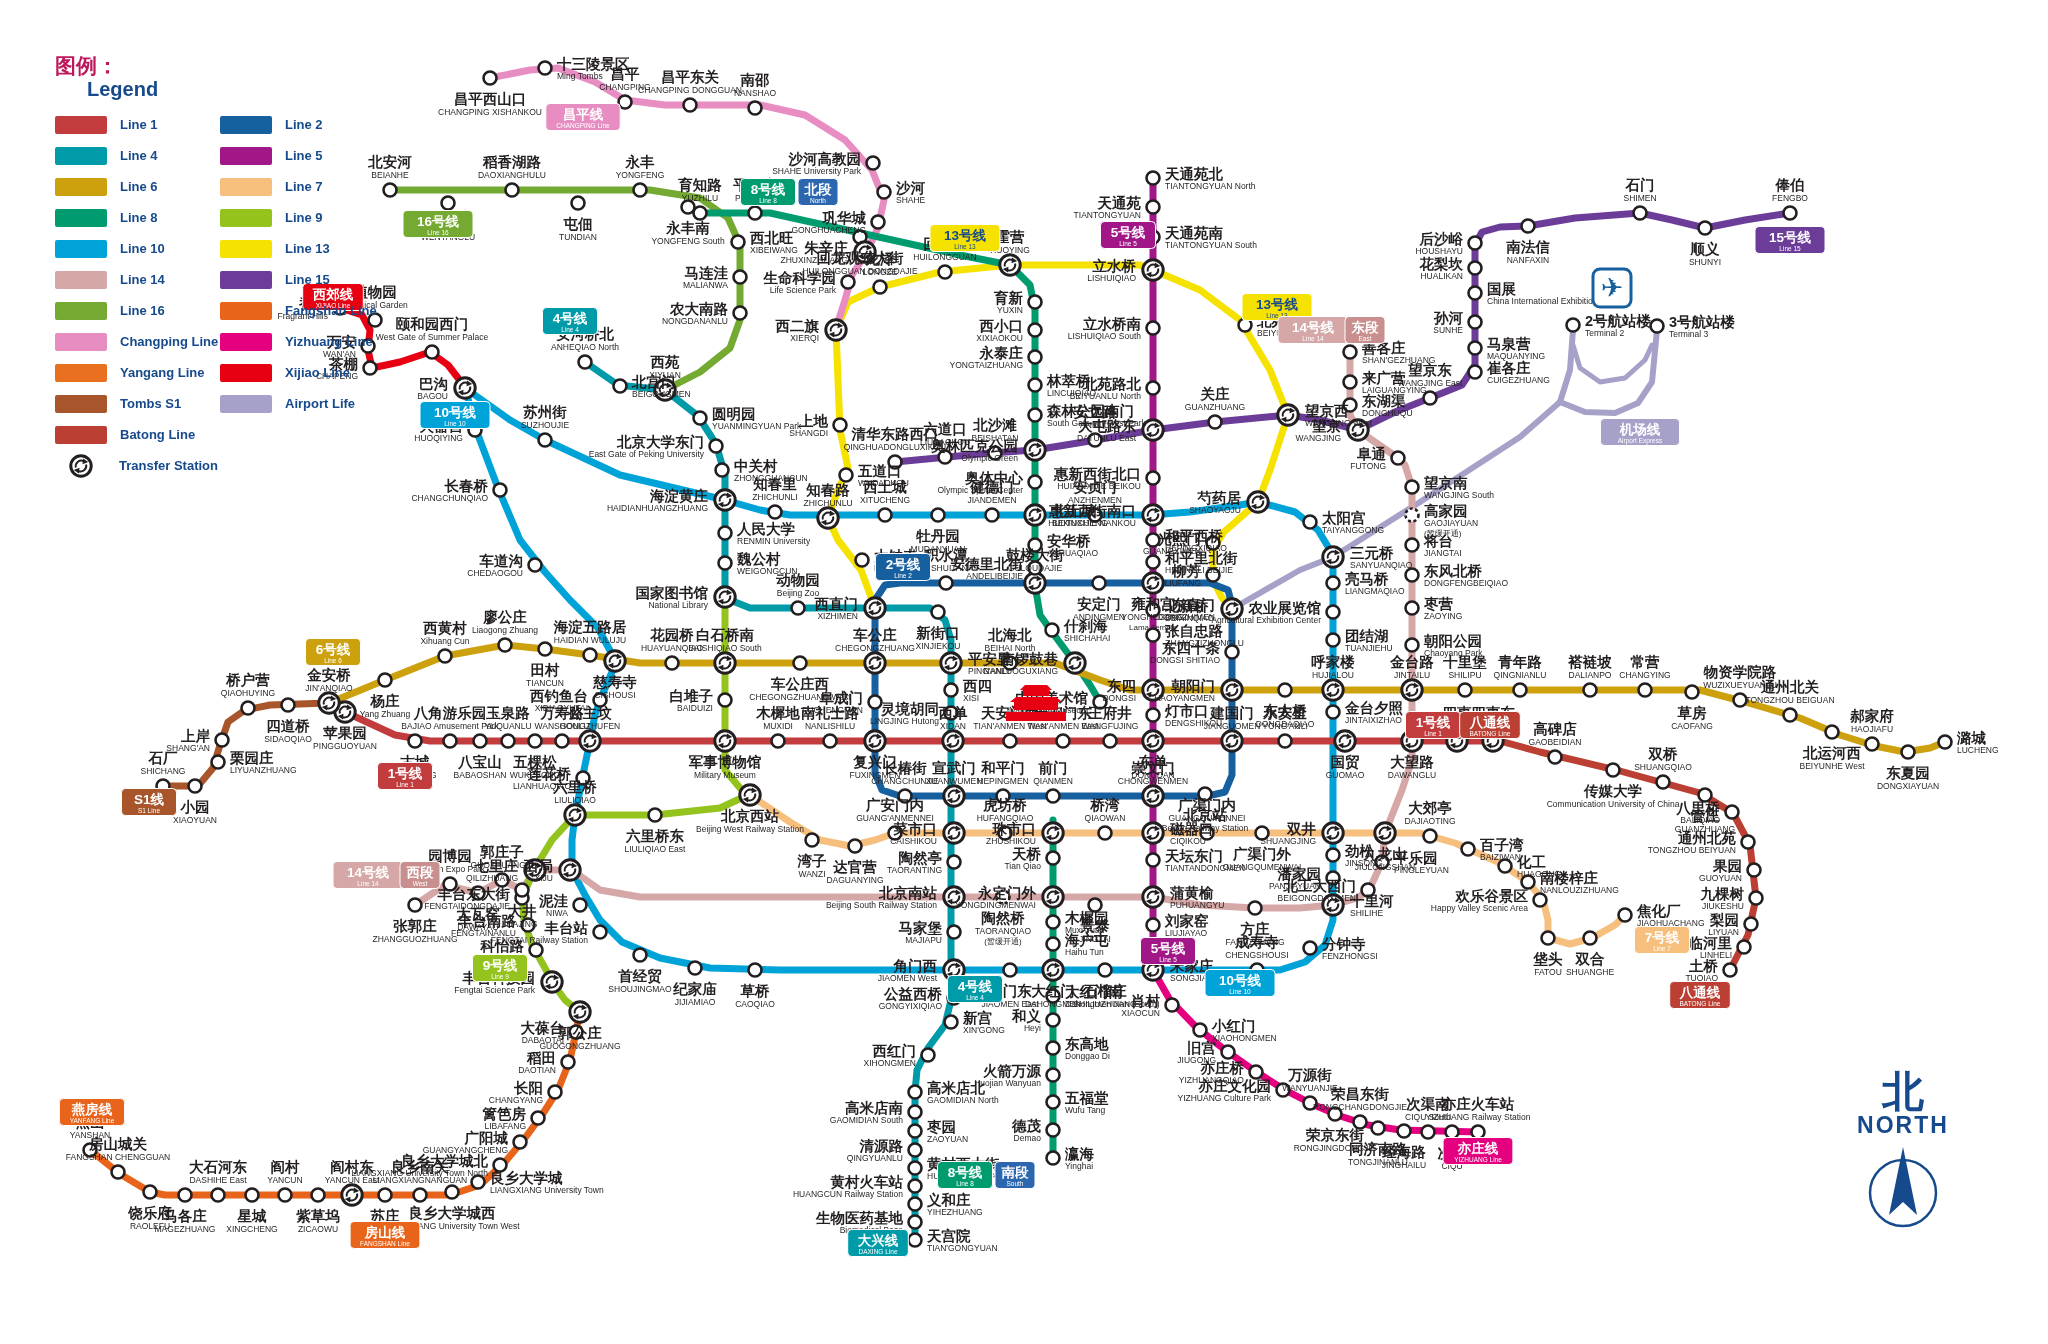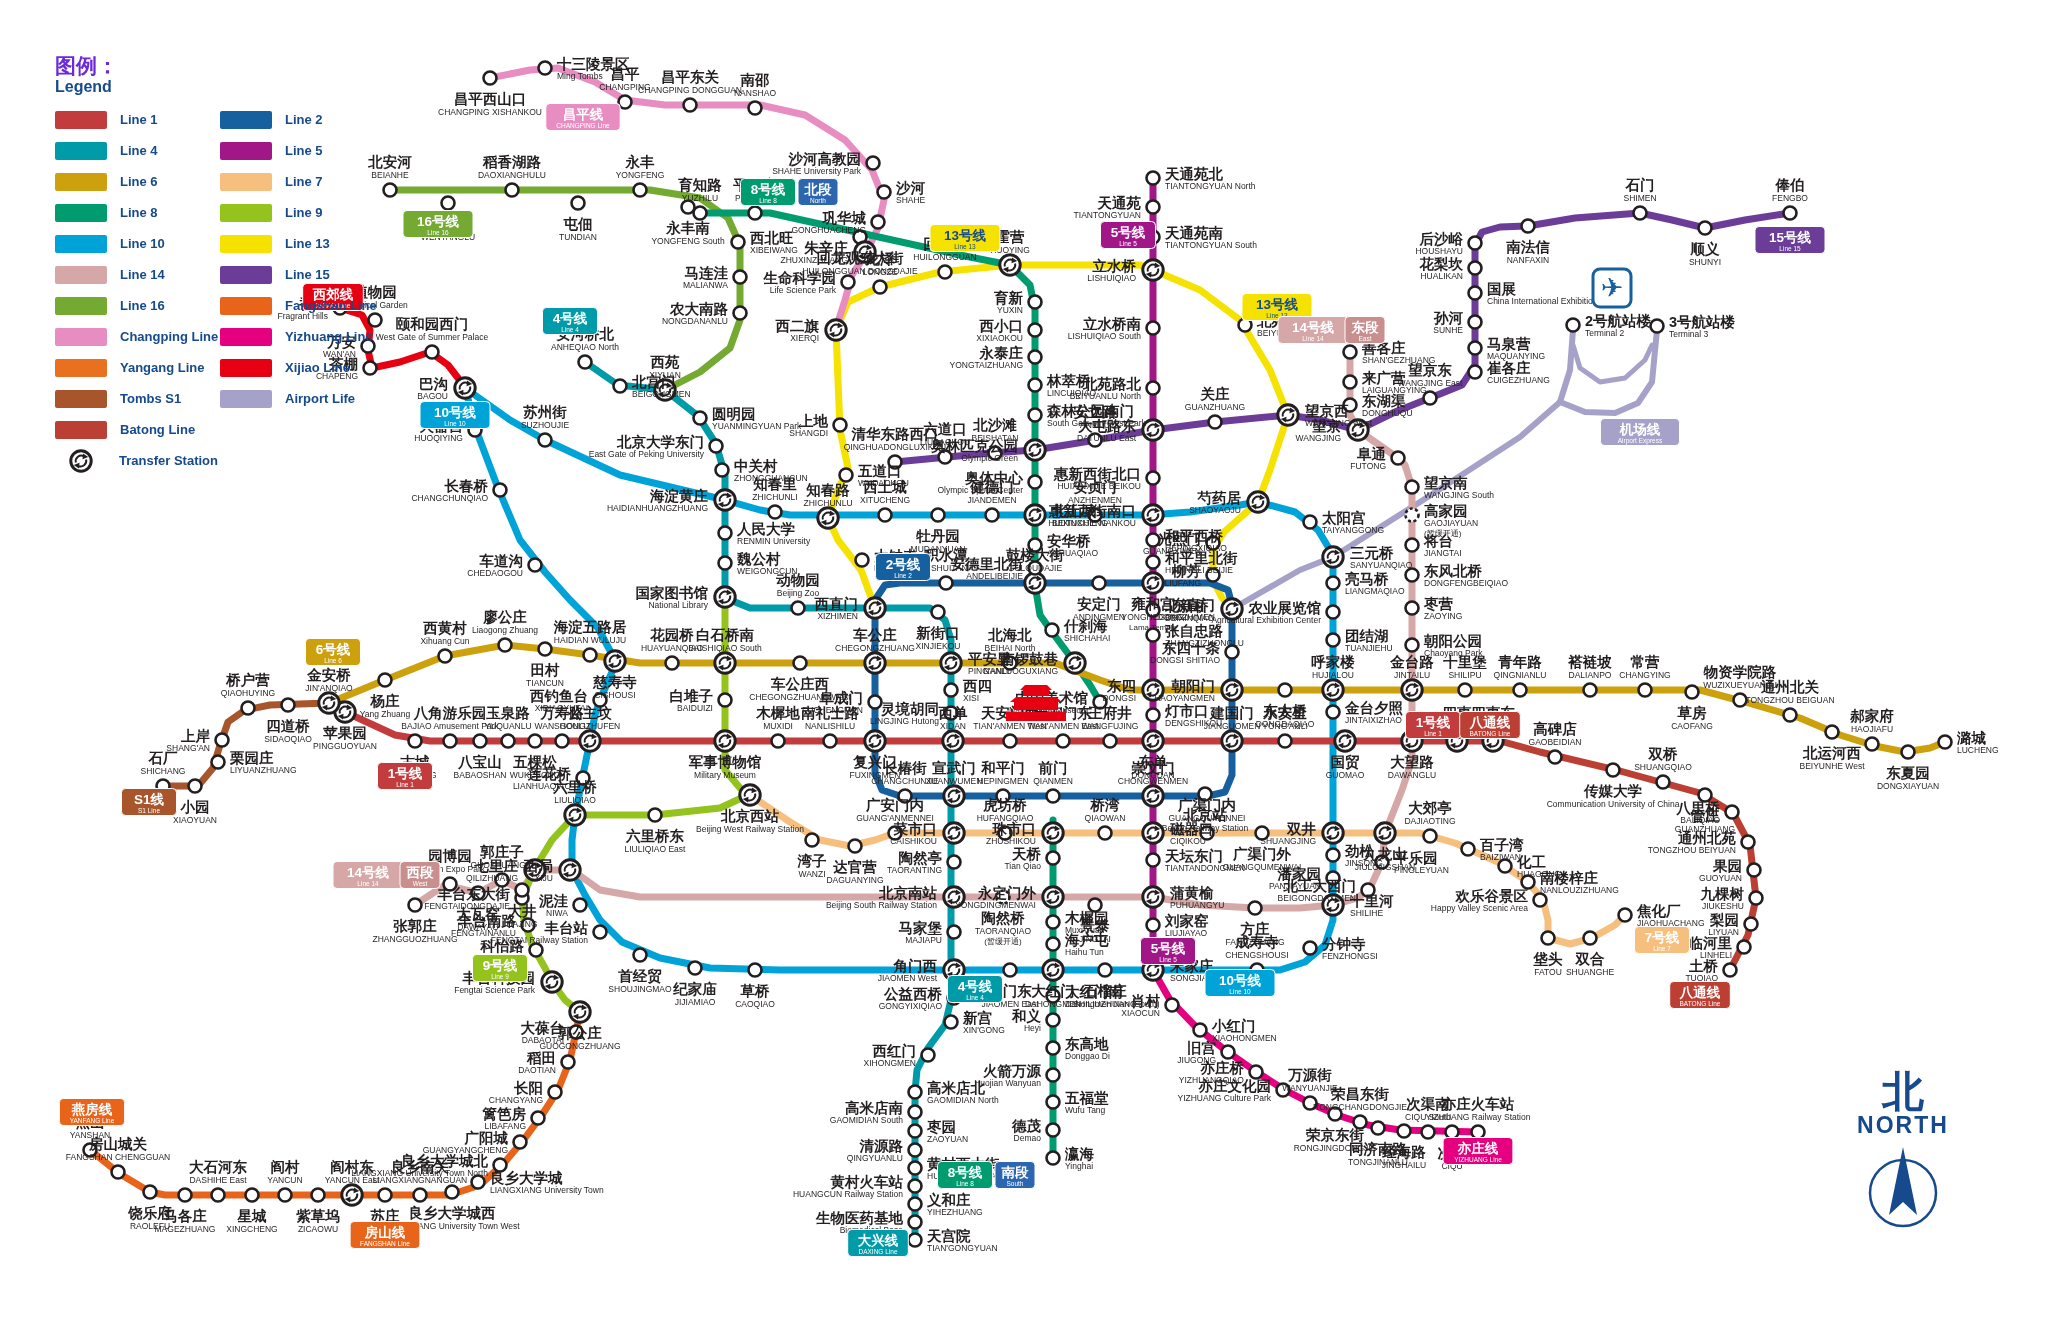--- a/index.html
+++ b/index.html
@@ -6,22 +6,22 @@
   body{width:2048px;height:1344px;position:relative;font-family:"Liberation Sans",sans-serif;overflow:hidden;}
   #map-svg{position:absolute;left:0;top:0;}
   
   .zl{font-family:"Liberation Sans",sans-serif;font-weight:bold;font-size:14.5px;fill:#231f20;}
   .el{font-family:"Liberation Sans",sans-serif;font-size:8.5px;fill:#231f20;}
   .nl{font-family:"Liberation Sans",sans-serif;font-size:8px;fill:#231f20;}
   .bz{font-family:"Liberation Sans",sans-serif;font-weight:bold;font-size:13.5px;}
   .be{font-family:"Liberation Sans",sans-serif;font-size:6.5px;}
   
   #legend{position:absolute;left:55px;top:52px;width:330px;}
-  #legend .ttl{color:#6d28d9;font-weight:bold;font-size:21px;}
-  #legend .sub{color:#164a8c;font-weight:bold;font-size:16px;margin-top:-2px;margin-bottom:8px;}
+  #legend .ttl{color:#be185d;font-weight:bold;font-size:21px;}
+  #legend .sub{color:#164a8c;font-weight:bold;font-size:20px;margin-top:-2px;margin-bottom:8px;margin-left:32px;}
   .lgrid{display:grid;grid-template-columns:165px 165px;grid-auto-flow:column;}
   .lcol{display:flex;flex-direction:column;}
   .litem{display:flex;align-items:center;height:31px;}
   .sw{width:52px;height:18px;border-radius:2px;flex:0 0 52px;}
   .lbl{color:#164a8c;font-weight:bold;font-size:13px;margin-left:13px;white-space:nowrap;}
   .xficon{width:26px;height:26px;margin-left:13px;flex:0 0 26px;}
   
   #compass{position:absolute;left:1848px;top:1072px;width:110px;text-align:center;color:#164a8c;}
   #compass .n-zh{font-size:42px;font-weight:bold;line-height:40px;}
   #compass .n-en{font-size:23px;font-weight:bold;letter-spacing:2px;}

